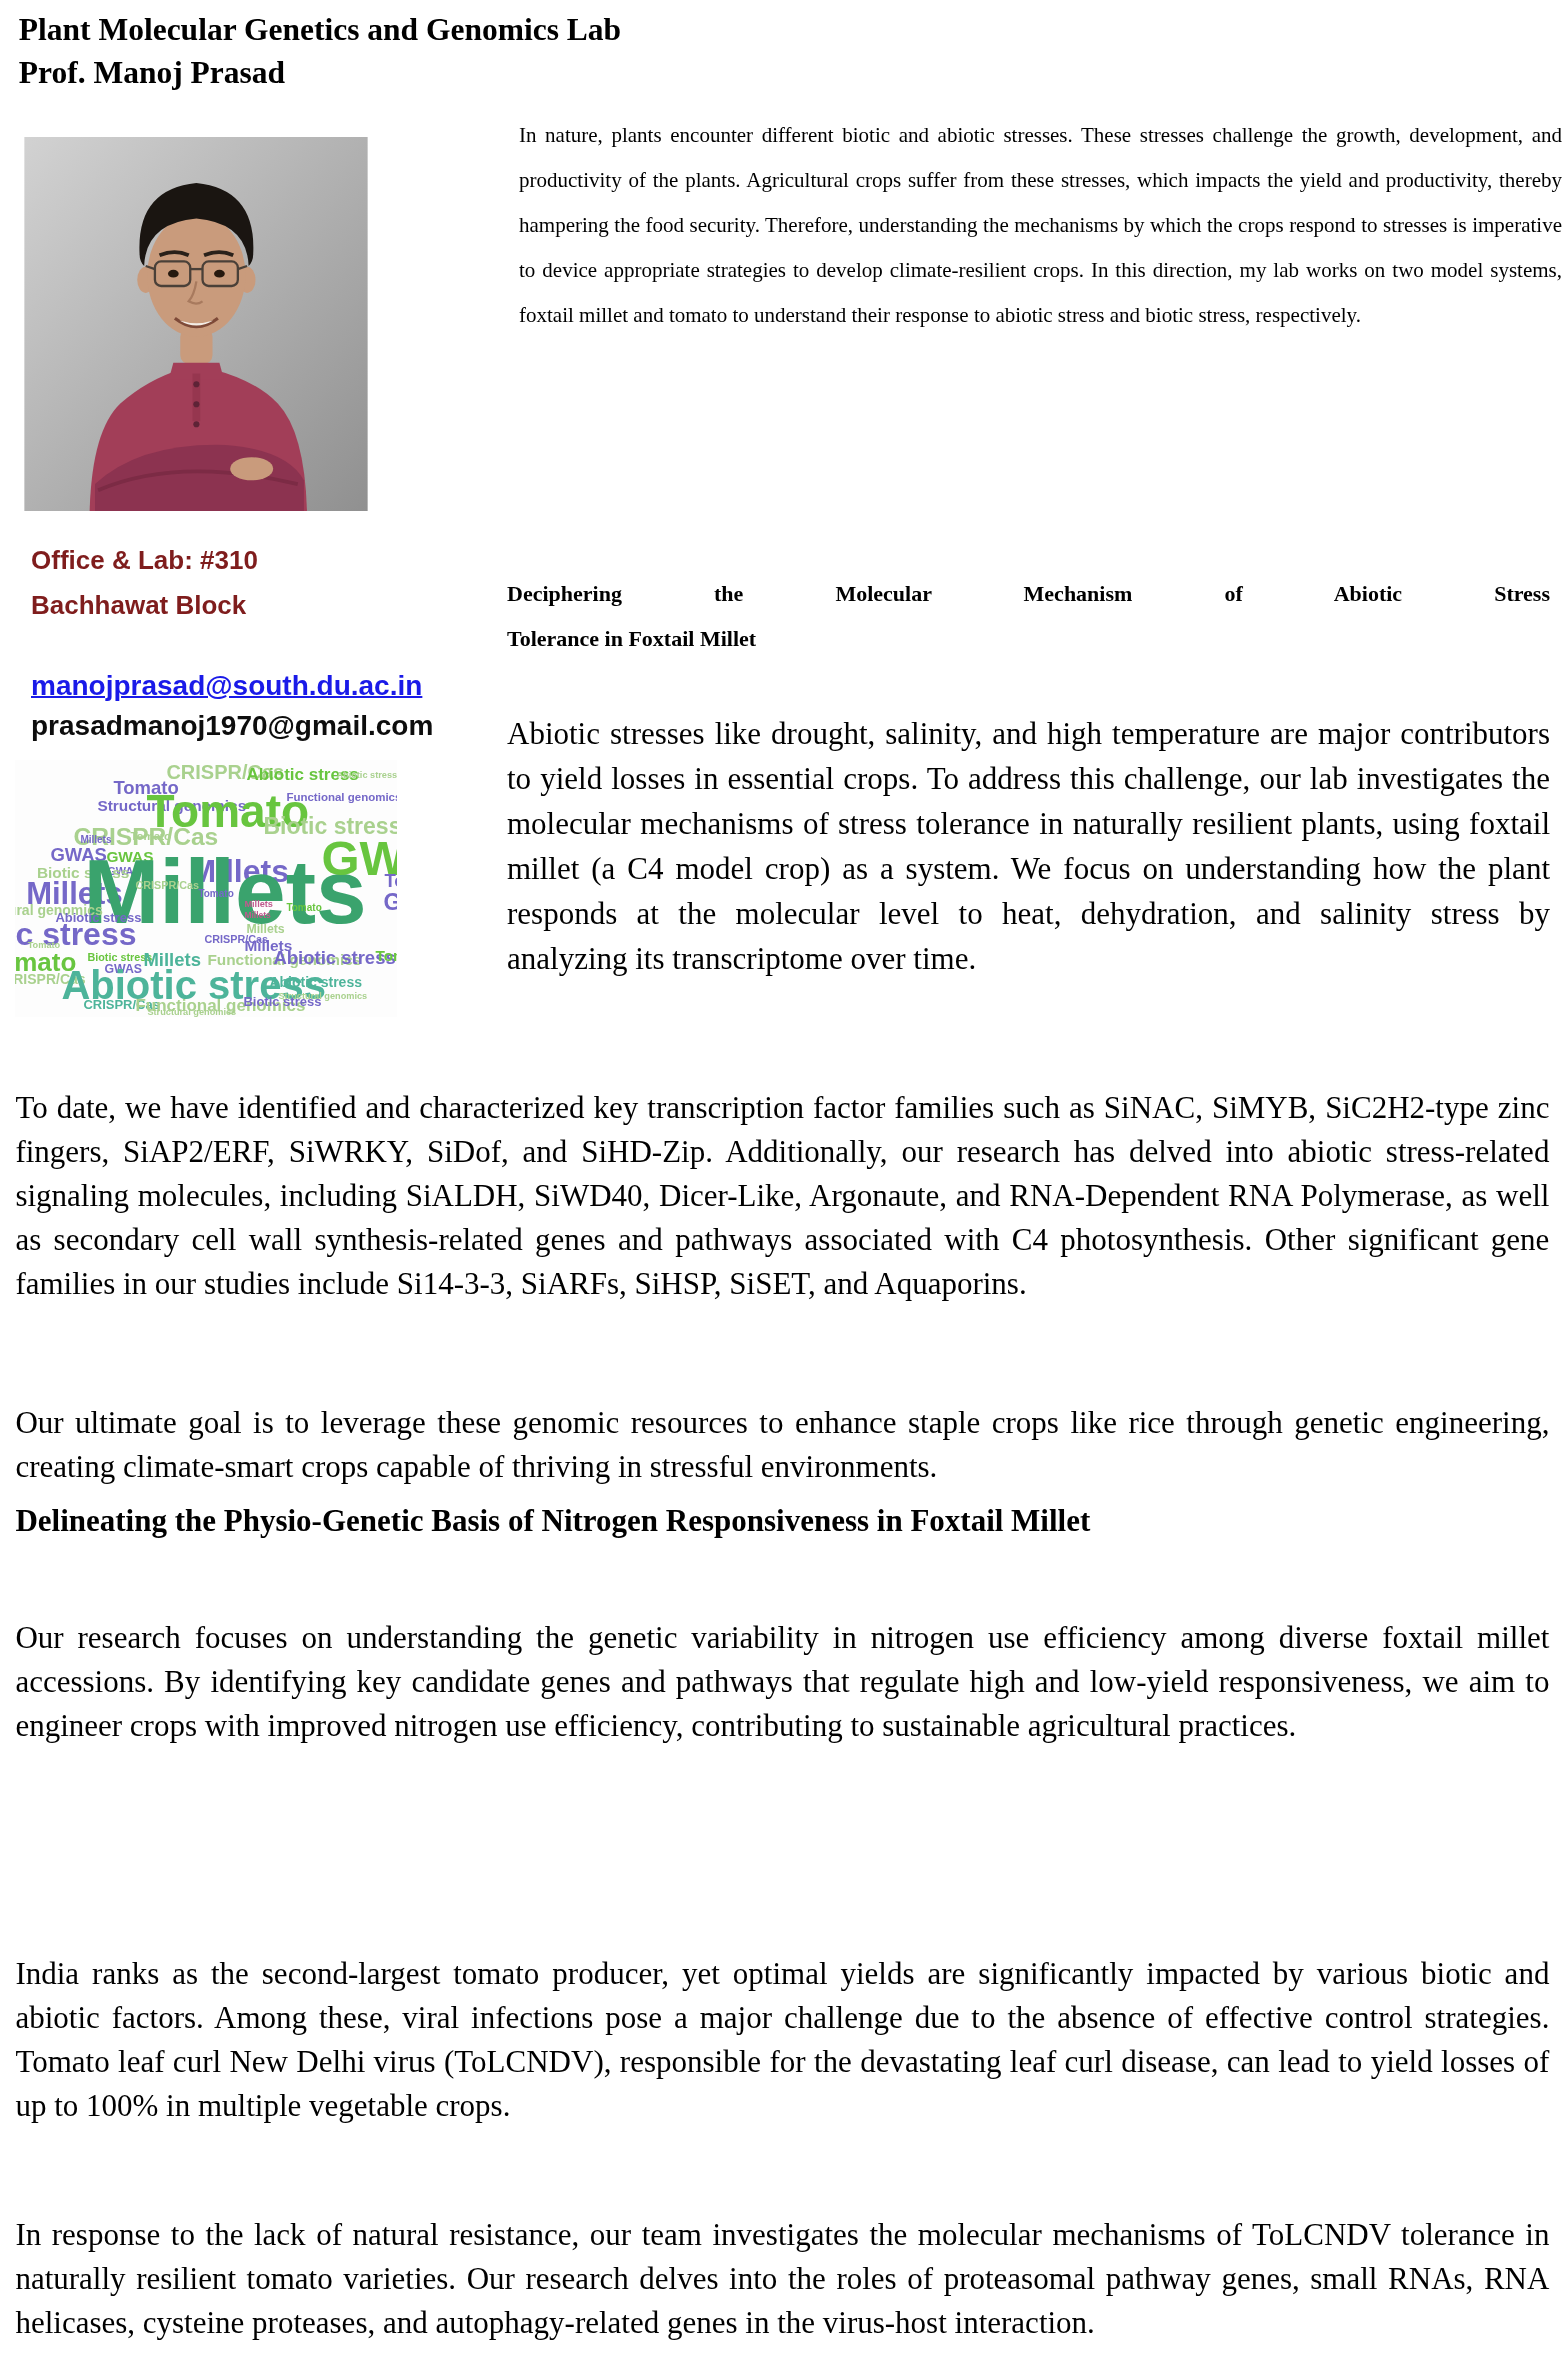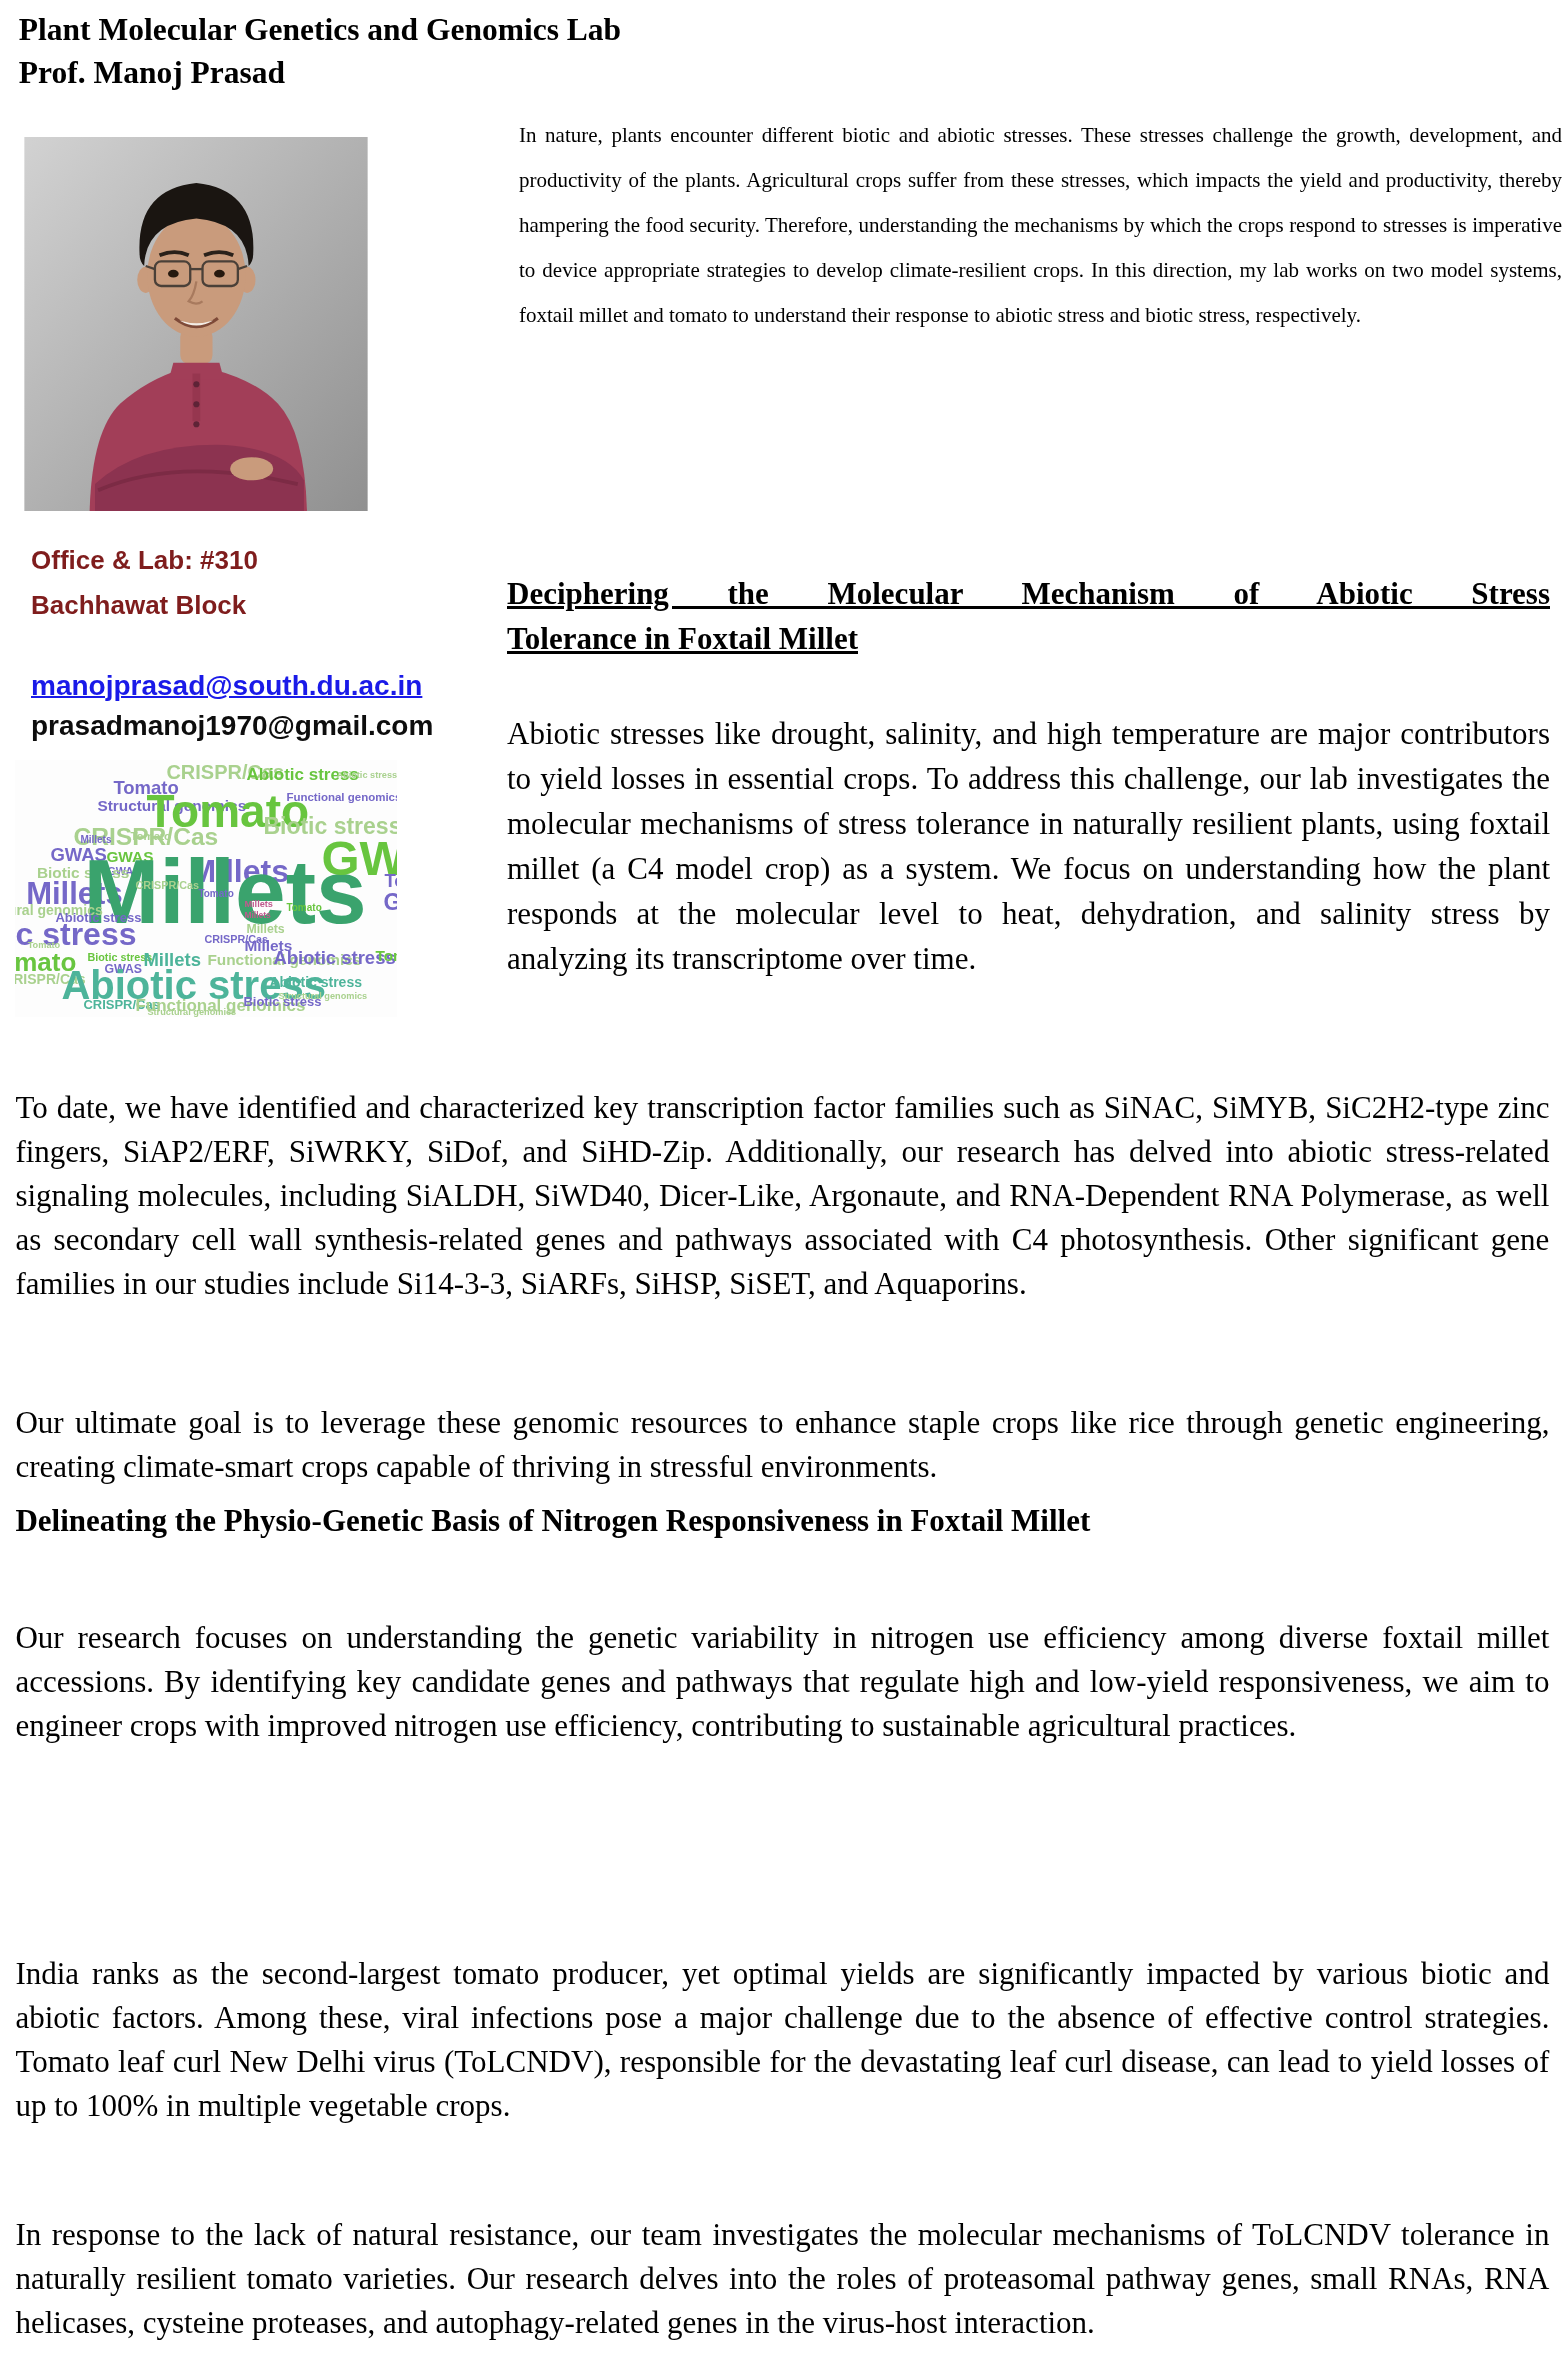--- a/index.html
+++ b/index.html
@@ -15,21 +15,21 @@
     font-weight:700;font-size:26px;line-height:45px;color:#7f1d1d;}
   .email-block{position:absolute;left:31px;top:666px;font-family:"Liberation Sans",sans-serif;
     font-weight:700;font-size:28px;line-height:40px;}
   .email-link{text-decoration:underline;text-decoration-thickness:2.3px;cursor:pointer;}
   .email-plain{color:#0d0d0d;}
 
   .wordcloud{position:absolute;left:15.4px;top:760px;width:382px;height:257px;overflow:hidden;background:#fdfdfd;}
   .wc-word{position:absolute;font-family:"Liberation Sans",sans-serif;font-weight:600;white-space:nowrap;line-height:1;}
 
   .intro{position:absolute;left:507px;top:92px;width:1043px;text-align:justify;font-size:21px;line-height:45px;margin-left:12px;}
-  .h-abiotic{position:absolute;left:507px;top:571px;width:1043px;font-weight:700;font-size:31px;line-height:45px;text-decoration:underline;}
+  .h-abiotic{position:absolute;left:507px;top:571px;width:1043px;font-weight:700;font-size:22px;line-height:45px;}
   .para-abiotic{position:absolute;left:507px;top:680px;width:1043px;text-align:justify;font-size:31px;line-height:45px;}
 
   .bodyp{position:absolute;left:15.4px;width:1534px;text-align:justify;font-size:31px;line-height:44px;}
   .heading{position:absolute;left:15.4px;width:1534px;font-weight:700;font-size:31px;line-height:45px;}
   .line-justify{display:block;text-align-last:justify;}
   #p-findings{top:1055px;}
   #p-goal{top:1370px;}
   #h-nitrogen{top:1498px;}
   #p-nitrogen{top:1585px;}
   #h-tomato{top:1795px;}

